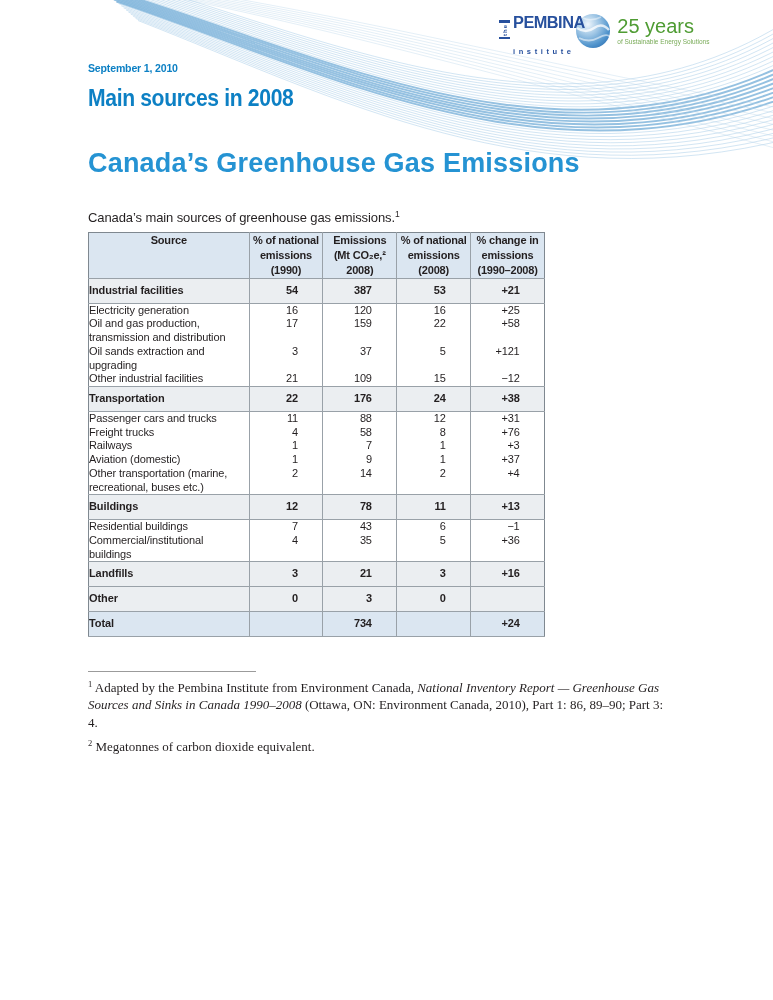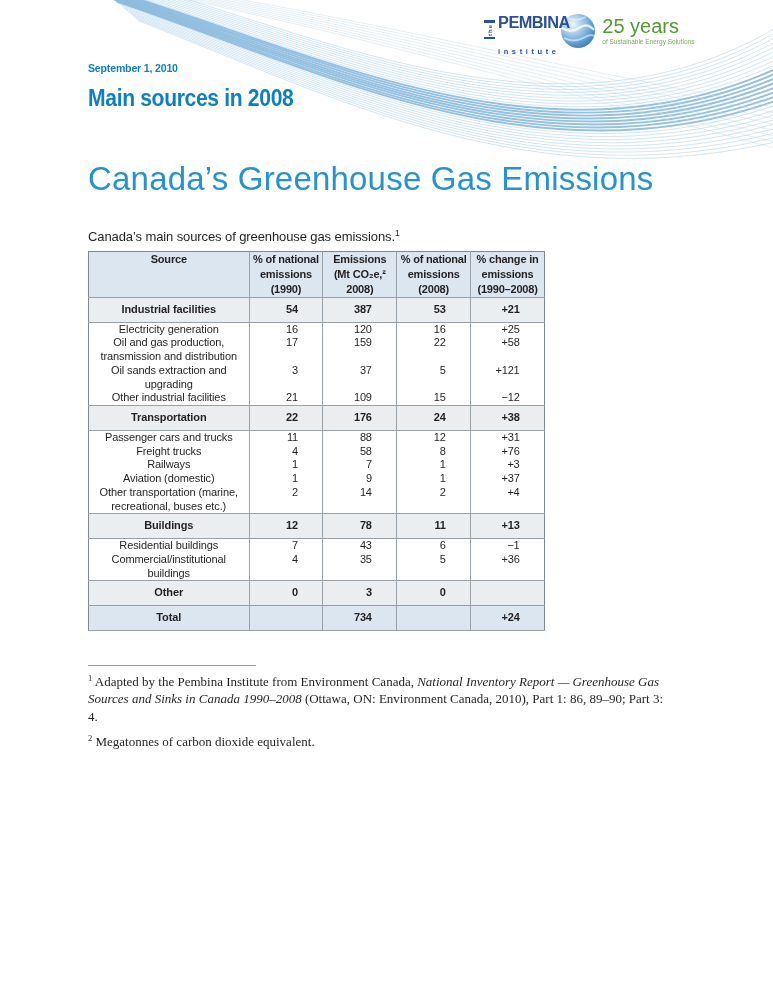--- a/index.html
+++ b/index.html
@@ -14,42 +14,42 @@
     --border-mid:#99a1a8;
     --ink:#231f20;
     --wave-light:#a5cbe7;
     --wave-dense:#7ab2da;
   }
   *{box-sizing:border-box;}
   html,body{margin:0;padding:0;background:#fff;}
   body{font-family:"Liberation Sans",sans-serif;color:var(--ink);}
   .page{position:relative;width:773px;height:1000px;background:#fff;overflow:hidden;}
   .wave{position:absolute;top:0;left:0;width:773px;height:195px;pointer-events:none;}
-  .logo{position:absolute;top:15px;left:484px;display:flex;align-items:flex-start;}
+  .logo{position:absolute;top:15px;left:499px;display:flex;align-items:flex-start;}
   .logo-the{display:flex;flex-direction:column;align-items:center;margin:4px 3px 0 0;}
   .logo-the .bar{display:block;width:11px;height:2.5px;background:var(--logo-navy);margin:1px 0;}
   .logo-the .the-text{writing-mode:vertical-rl;transform:rotate(180deg);font-size:6px;font-weight:bold;letter-spacing:1px;color:var(--logo-navy);line-height:1;}
   .logo-main{position:relative;z-index:2;}
   .logo-name{font-size:16px;font-weight:bold;letter-spacing:-0.5px;color:var(--logo-navy);line-height:1;transform:scaleX(1.02);transform-origin:left;}
   .logo-inst{font-size:7.5px;font-weight:bold;letter-spacing:3.6px;color:var(--logo-navy);margin-top:16px;}
   .globe{margin:-2px 0 0 -8px;position:relative;z-index:1;}
   .logo-right{margin:1px 0 0 6px;}
   .logo-25{font-size:20px;color:var(--logo-green);line-height:1;}
   .logo-tag{font-size:6.5px;color:#79ab58;margin-top:2px;}
   .content{position:relative;padding:62px 108px 0 88px;}
   .date{font-size:11.5px;font-weight:bold;color:var(--heading-blue);letter-spacing:-0.2px;transform:scaleX(.92);transform-origin:left;}
   h2.section-heading{margin:10px 0 0;font-size:24px;font-weight:bold;color:var(--heading-blue);letter-spacing:-0.4px;transform:scaleX(.88);transform-origin:left;white-space:nowrap;}
-  h1.doc-title{margin:48px 0 0;font-size:33px;font-weight:normal;color:var(--title-blue);letter-spacing:0.2px;white-space:nowrap;}
+  h1.doc-title{margin:36px 0 0;font-size:27px;font-weight:bold;color:var(--title-blue);letter-spacing:0.2px;white-space:nowrap;}
   p.intro{margin:30px 0 7px;font-size:13px;letter-spacing:-0.1px;}
   p.intro sup{font-size:8.5px;}
   table.ghg{border-collapse:collapse;width:457px;table-layout:fixed;border:1px solid var(--border-dark);}
   table.ghg th,table.ghg td{border-left:1px solid var(--border-mid);padding:0;vertical-align:top;}
   table.ghg th:first-child,table.ghg td:first-child{border-left:none;}
   thead th{background:var(--th-bg);font-size:11px;font-weight:bold;letter-spacing:-0.2px;white-space:pre-line;text-align:center;padding:8px 2px;line-height:1.35;border-bottom:1px solid var(--border-mid);}
-  td.src{font-size:11px;letter-spacing:-0.1px;line-height:1.25;padding:7px 6px 7px 8px;text-align:center;}
+  td.src{font-size:11px;letter-spacing:-0.1px;line-height:1.25;padding:7px 6px 7px 8px;text-align:left;}
   td.ind1{padding-left:20px;}
   td.ind2{padding-left:40px;}
   td.num{font-size:11px;text-align:center;padding:7px 4px;}
   td.num .nv{display:inline-block;min-width:24px;text-align:right;letter-spacing:-0.2px;}
   tr.bold td{font-weight:bold;}
   tr.shaded td{background:var(--section-bg);border-top:1px solid var(--border-mid);border-bottom:1px solid var(--border-mid);padding-top:5px;padding-bottom:5px;}
   tr.total td{background:var(--total-bg);}
   .footnotes{margin-top:34px;font-family:"Liberation Serif",serif;font-size:13px;line-height:1.35;max-width:580px;}
   .fn-rule{width:168px;border:none;border-top:1px solid #9b9b9b;margin:0 0 7px;}
   .footnotes p{margin:0 0 7px;}
@@ -254,20 +254,27 @@
             <td class="num"><span class="nv">−1</span></td>
           </tr>
           <tr>
             <td class="src ind1">Commercial/institutional buildings</td>
             <td class="num"><span class="nv">4</span></td>
             <td class="num"><span class="nv">35</span></td>
             <td class="num"><span class="nv">5</span></td>
             <td class="num"><span class="nv">+36</span></td>
           </tr>
           <tr class="shaded bold">
+            <td class="src ind0">Landfills</td>
+            <td class="num"><span class="nv">3</span></td>
+            <td class="num"><span class="nv">21</span></td>
+            <td class="num"><span class="nv">3</span></td>
+            <td class="num"><span class="nv">+16</span></td>
+          </tr>
+          <tr class="shaded bold">
             <td class="src ind0">Other</td>
             <td class="num"><span class="nv">0</span></td>
             <td class="num"><span class="nv">3</span></td>
             <td class="num"><span class="nv">0</span></td>
             <td class="num"><span class="nv"></span></td>
           </tr>
           <tr class="shaded bold total">
             <td class="src ind0">Total</td>
             <td class="num"><span class="nv"></span></td>
             <td class="num"><span class="nv">734</span></td>

